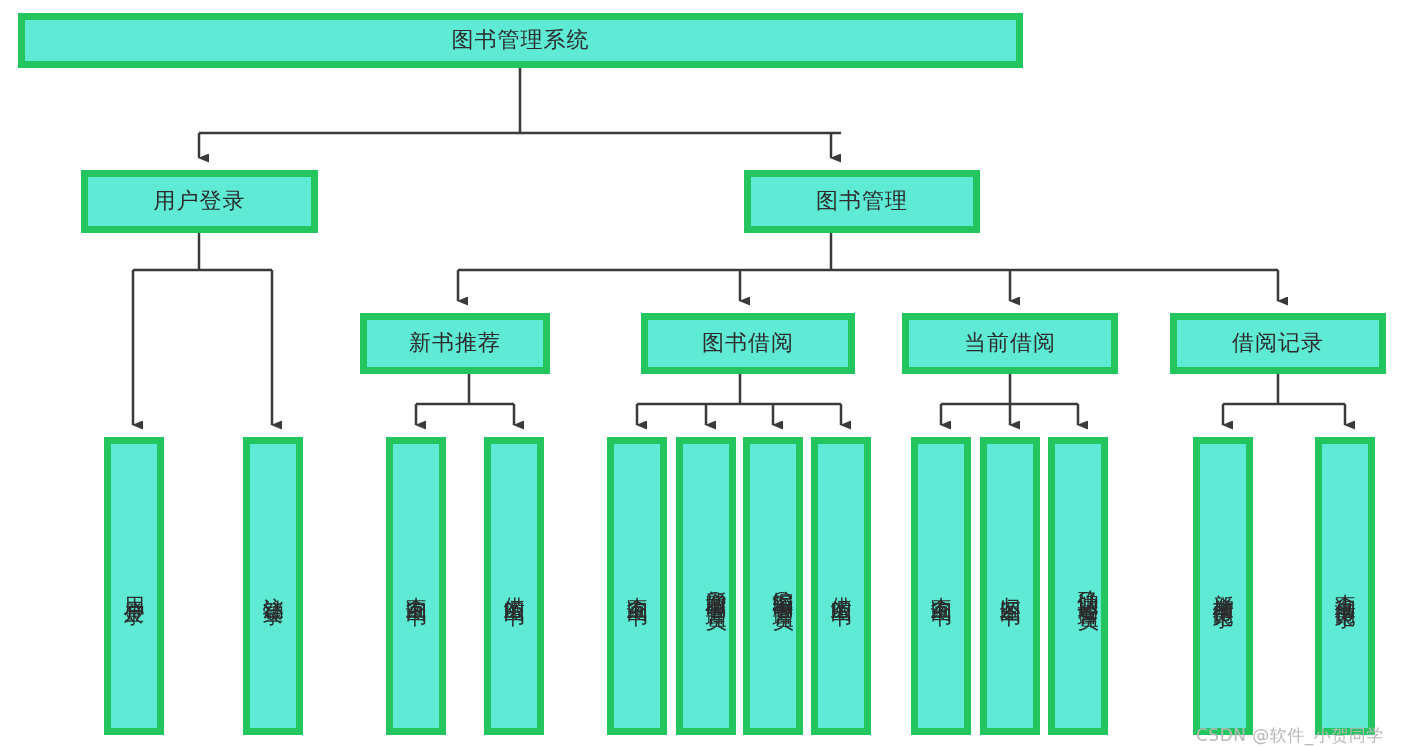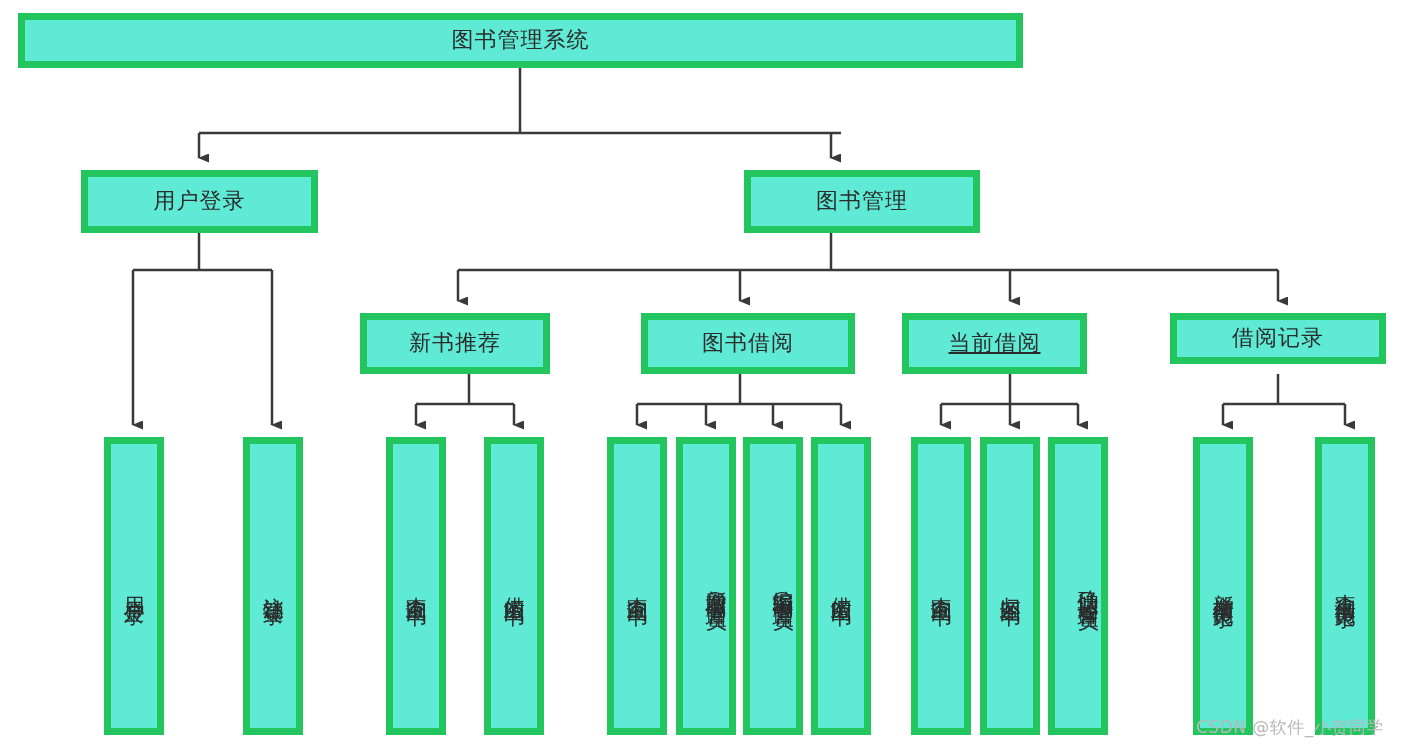--- a/index.html
+++ b/index.html
@@ -60,20 +60,21 @@
   }
   .node.vert.midalign {
     align-items: center;
   }
   .watermark {
     position: absolute;
     font-size: 17px;
     color: #b8b8b8;
     white-space: nowrap;
     letter-spacing: 0.5px;
+    margin-top: 8px;
   }
 </style>
 </head>
 <body>
 
 <div id="diagram-root">
 
   <svg class="connectors" viewBox="0 0 1405 747">
     <defs>
       <marker id="arrowhead" markerWidth="9" markerHeight="11" refX="4.5" refY="10" orient="auto" markerUnits="userSpaceOnUse">
@@ -134,24 +135,24 @@
   <div class="node horiz" style="left:744px; top:170px; width:236px; height:63px;">
     <span>图书管理</span>
   </div>
 
   <div class="node horiz" style="left:360px; top:313px; width:190px; height:61px;">
     <span>新书推荐</span>
   </div>
   <div class="node horiz" style="left:633px; top:313px; width:214px; height:61px;margin-left:8px;">
     <span>图书借阅</span>
   </div>
-  <div class="node horiz" style="left:902px; top:313px; width:185px; height:61px;text-decoration:underline;">
+  <div class="node horiz" style="left:902px; top:313px; width:216px; height:61px;">
     <span>当前借阅</span>
   </div>
-  <div class="node horiz" style="left:1170px; top:313px; width:216px; height:51px;">
+  <div class="node horiz" style="left:1170px; top:313px; width:216px; height:61px;">
     <span>借阅记录</span>
   </div>
 
   <div class="node vert midalign" style="left:104px; top:437px; width:60px; height:298px;">
     <span class="vlabel">用户登录</span>
   </div>
   <div class="node vert midalign" style="left:243px; top:437px; width:60px; height:298px;">
     <span class="vlabel">注销登录</span>
   </div>
 

